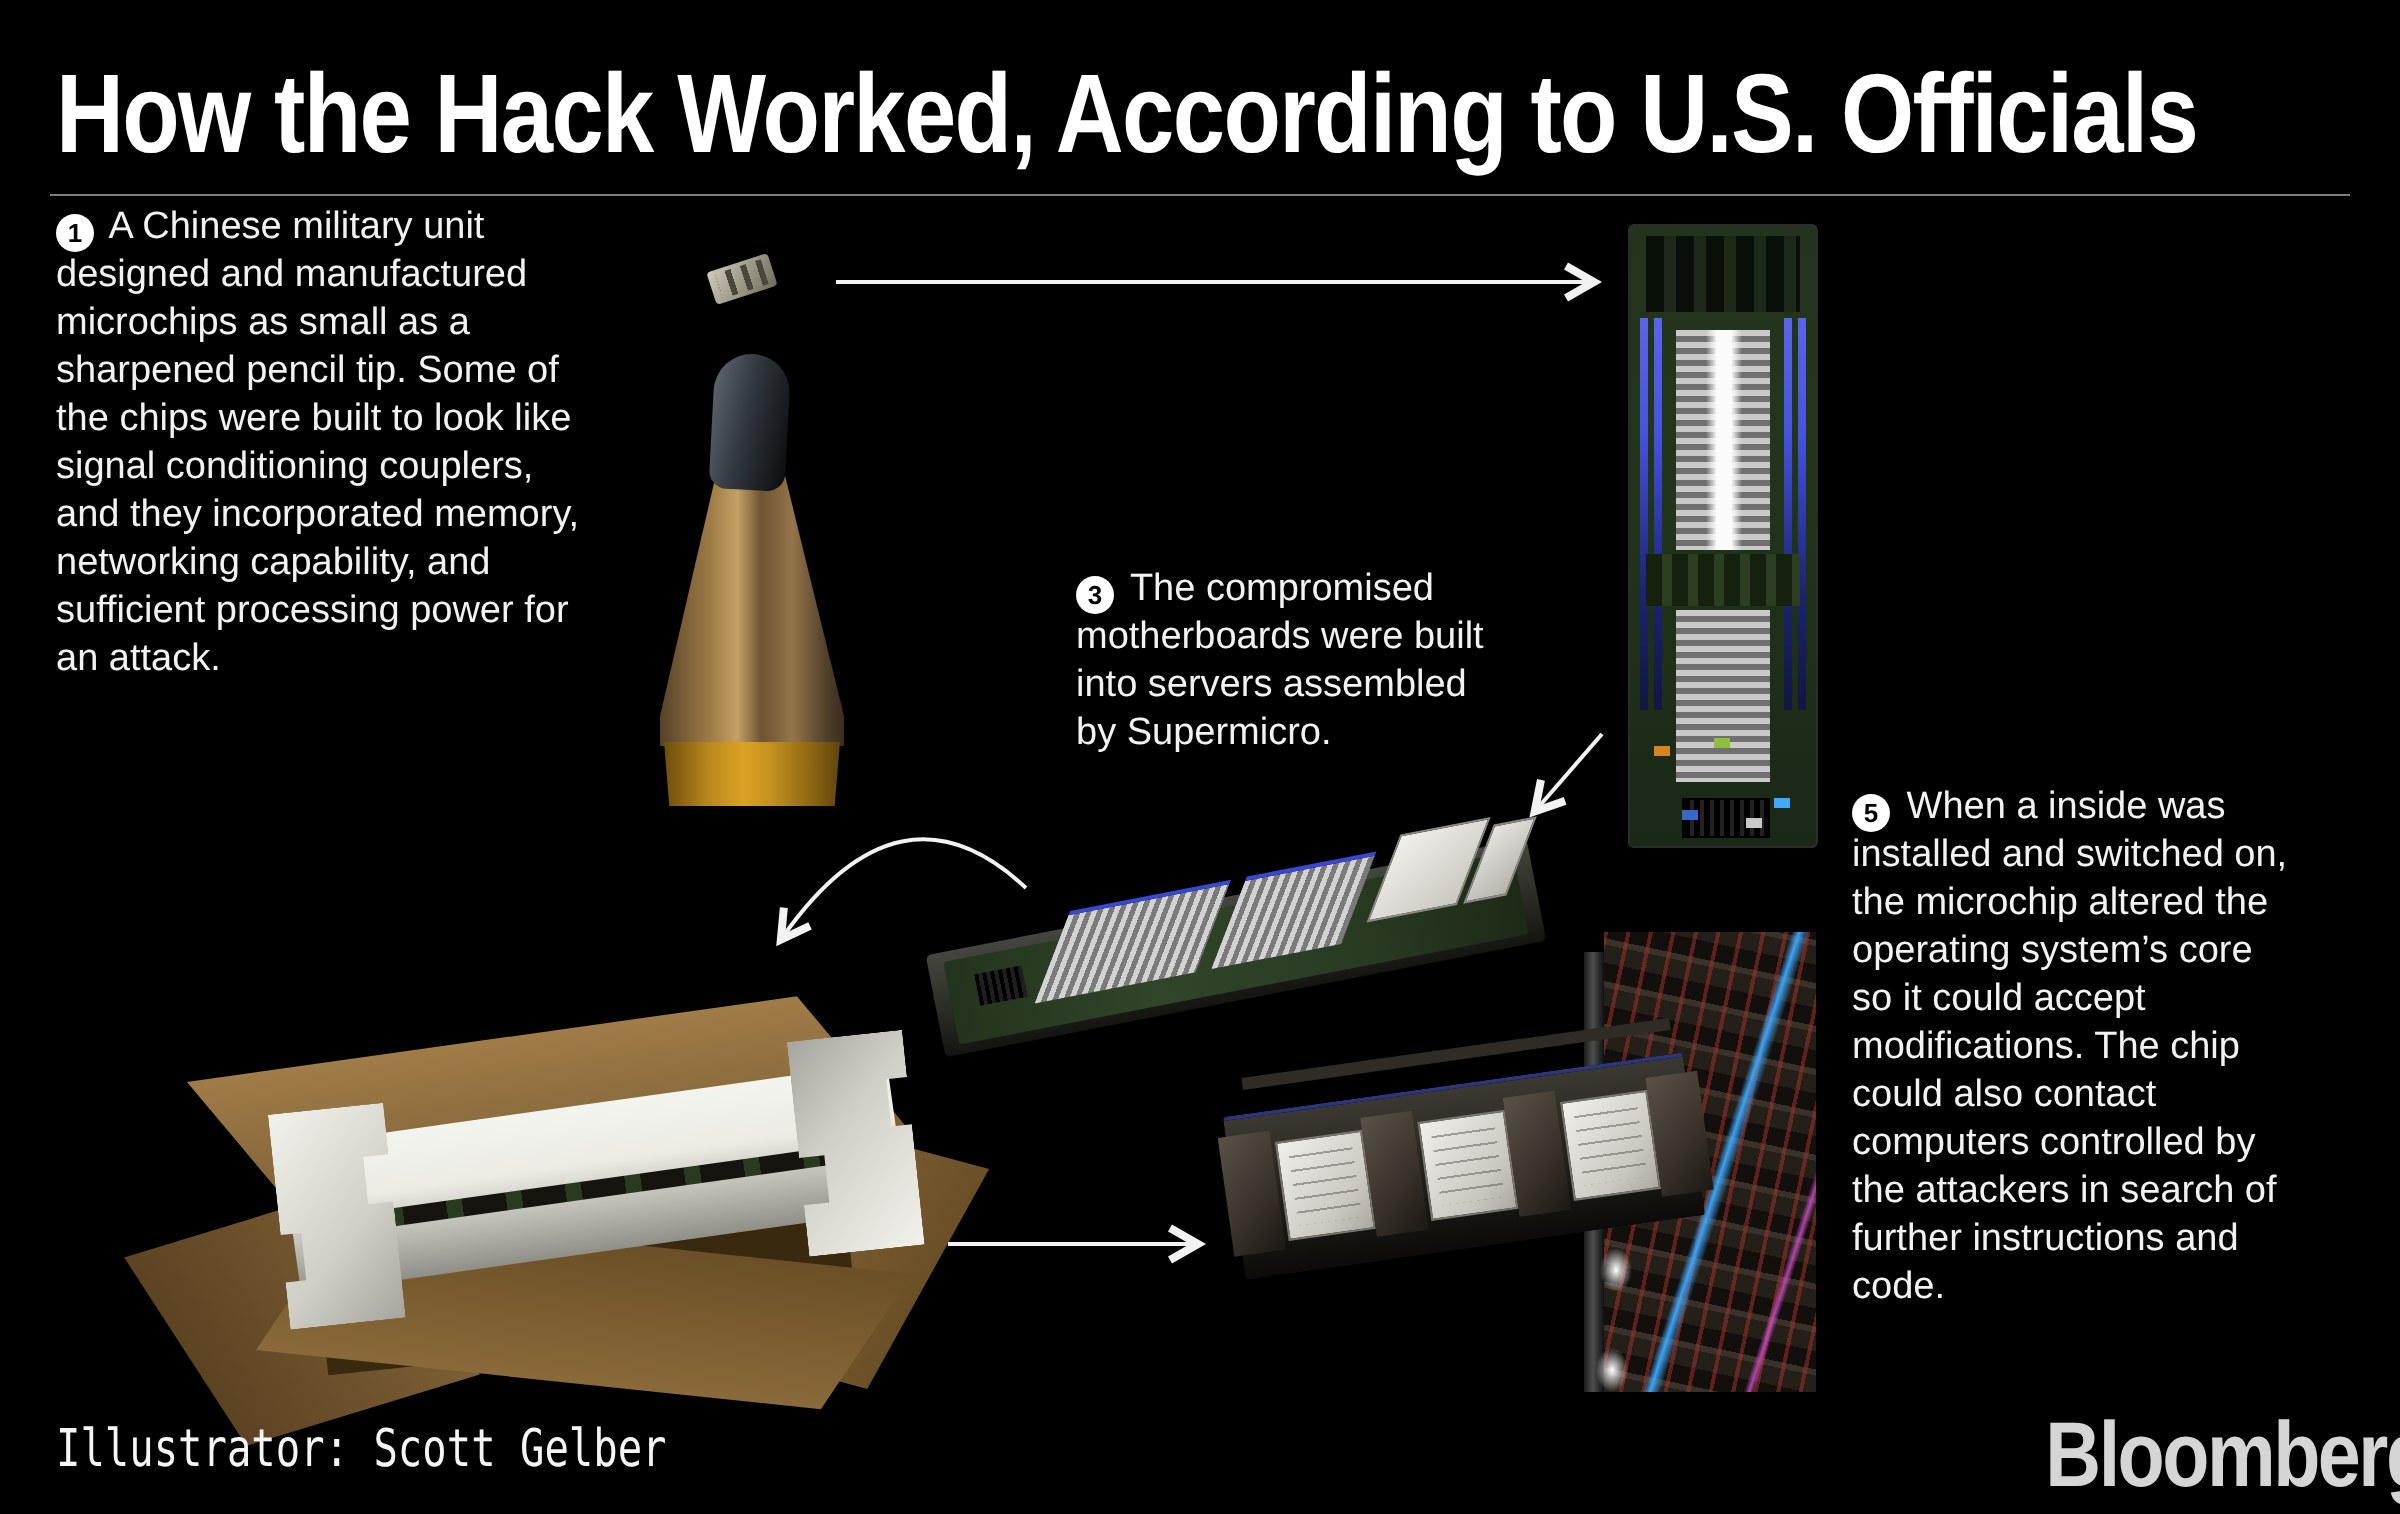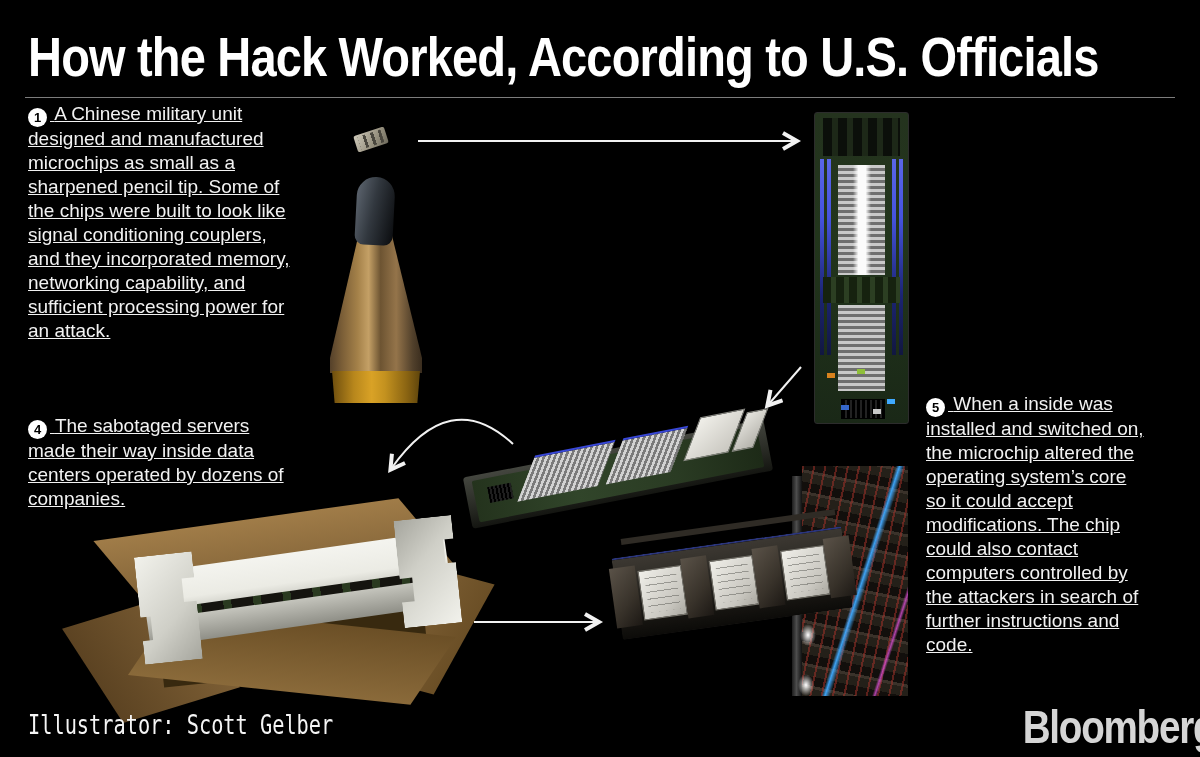--- a/index.html
+++ b/index.html
@@ -7,21 +7,21 @@
          overflow:hidden;font-family:"Liberation Sans",sans-serif;padding-left:37px;}
 
   
   .title{position:absolute;left:28px;top:24px;font-size:56px;font-weight:700;
          color:var(--title,#fff);letter-spacing:-1px;white-space:nowrap;
          transform:scaleX(.84);transform-origin:left top;}
   .divider{position:absolute;left:25px;top:97px;width:1150px;height:1px;
            background:var(--divider,#7d7d7d);}
 
   
-  .step{position:absolute;font-size:19px;line-height:24px;color:var(--text,#f2f2f2);text-decoration:underline;}
+  .step{position:absolute;font-size:19px;line-height:24px;color:var(--text,#f2f2f2);}
   .s1{left:28px;top:102px;width:264px;}
   .s2{left:926px;top:102px;width:246px;}
   .s3{left:538px;top:283px;width:220px;}
   .s4{left:28px;top:414px;width:256px;}
   .s5{left:926px;top:392px;width:224px;}
   .badge{display:inline-block;width:19px;height:19px;border-radius:50%;
          background:var(--badge-bg,#fff);color:var(--badge-fg,#000);
          font-size:13px;line-height:19px;font-weight:700;text-align:center;
          vertical-align:-2px;margin-right:3px;}
 
@@ -157,23 +157,23 @@
 
 <div class="stage">
 
   <div class="title">How the Hack Worked, According to U.S. Officials</div>
   <div class="divider"></div>
 
   <div class="step s1">
     <span class="badge">1</span>
     <span>A Chinese military unit designed and manufactured microchips as small as a sharpened pencil tip. Some of the chips were built to look like signal conditioning couplers, and they incorporated memory, networking capability, and sufficient processing power for an attack.</span>
   </div>
-  <div class="step s4">
-    <span class="badge">4</span>
-    <span>The sabotaged servers made their way inside data centers operated by dozens of companies.</span>
+  <div class="step s3">
+    <span class="badge">3</span>
+    <span>The compromised motherboards were built into servers assembled by Supermicro.</span>
   </div>
   <div class="step s5">
     <span class="badge">5</span>
     <span>When a inside was installed and switched on, the microchip altered the operating system’s core so it could accept modifications. The chip could also contact computers controlled by the attackers in search of further instructions and code.</span>
   </div>
 
   <div class="chip"></div>
 
   <div class="pencil">
     <div class="wood"></div>

